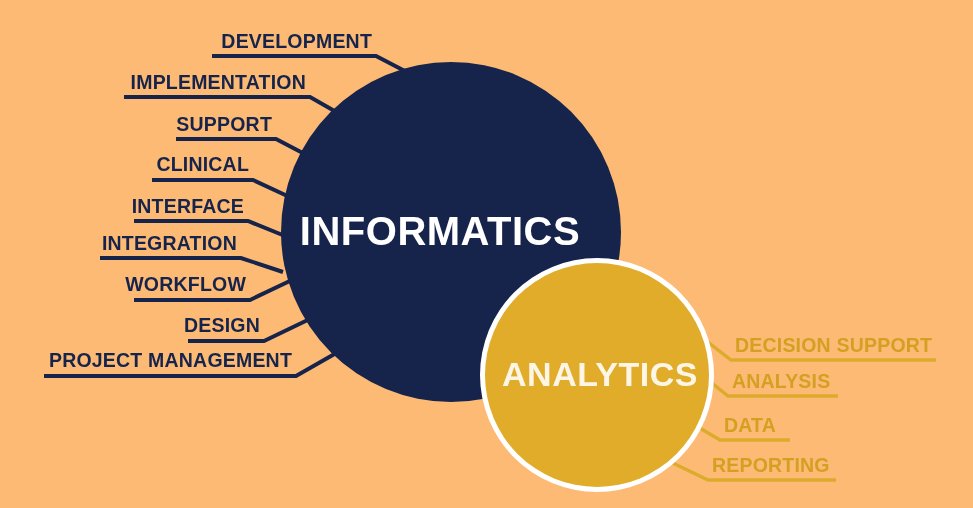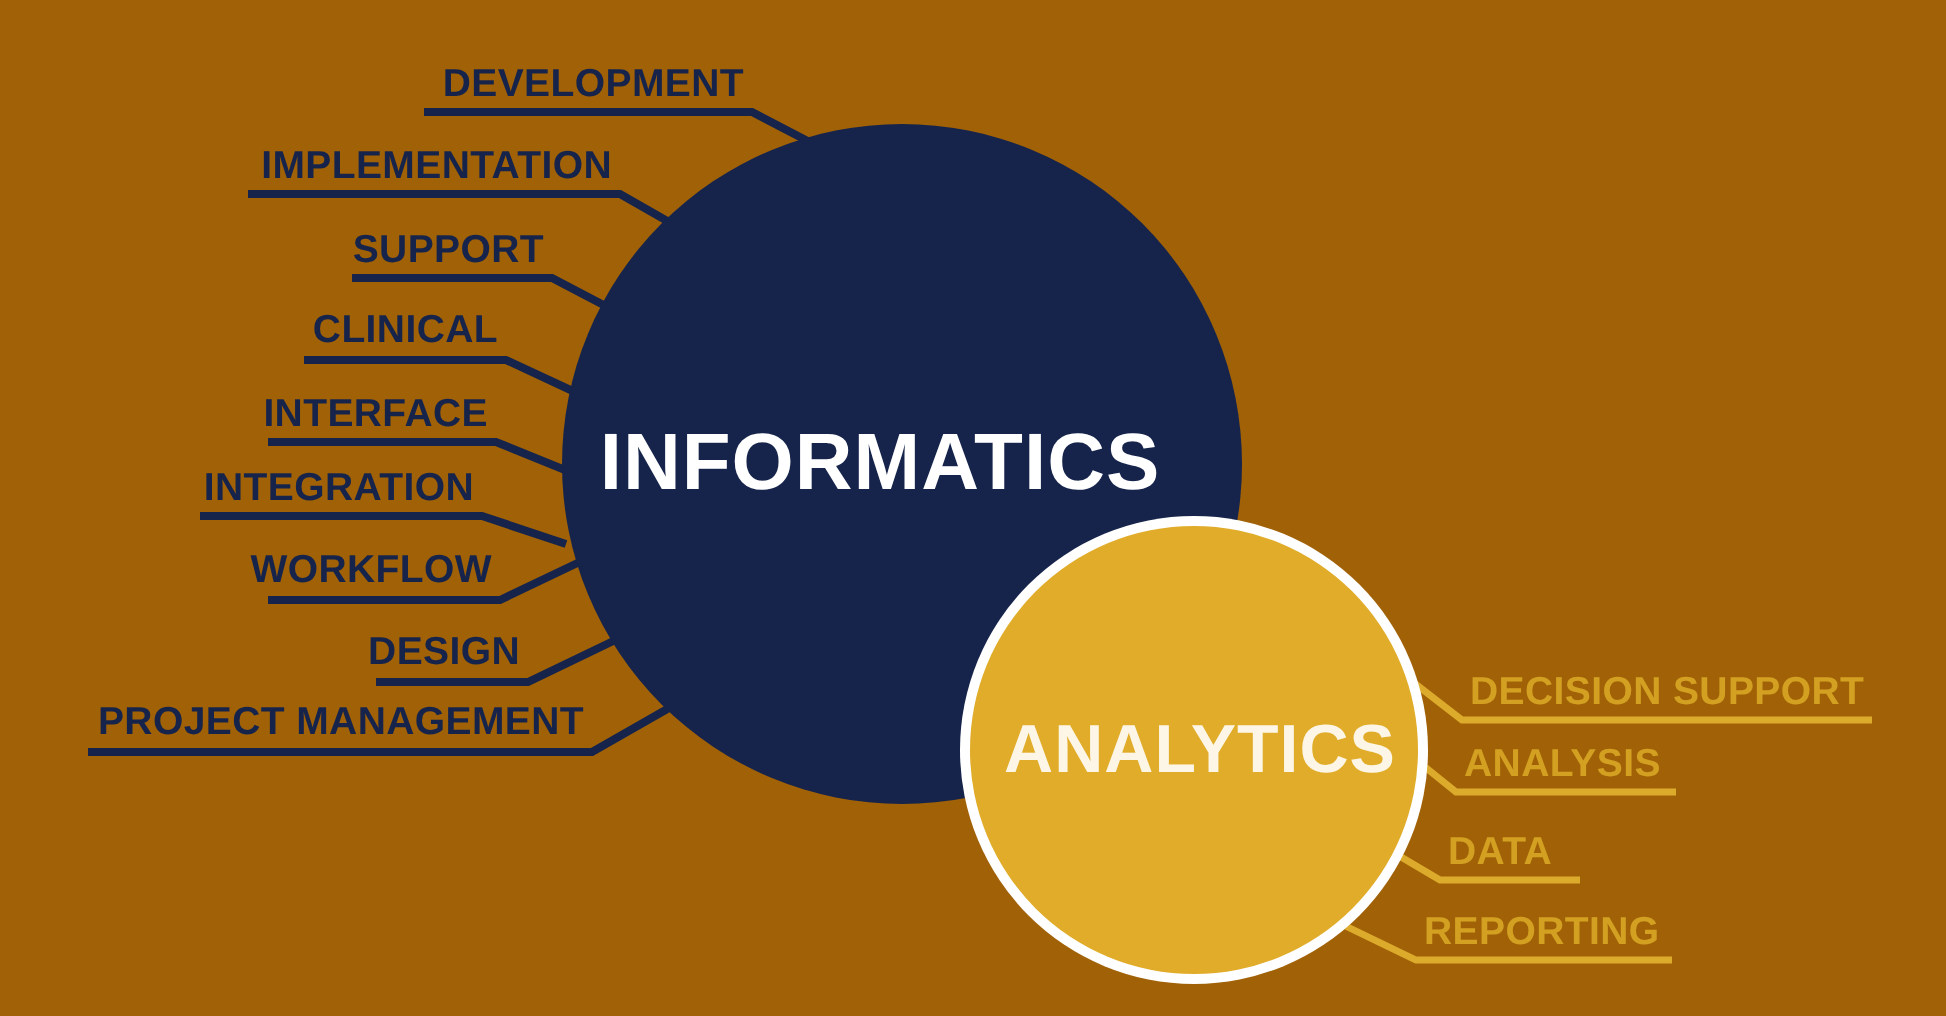--- a/index.html
+++ b/index.html
@@ -4,21 +4,21 @@
 <style>
   html, body {
     margin: 0;
     padding: 0;
     background: #ffffff;
   }
   #canvas {
     position: relative;
     width: 973px;
     height: 508px;
-    background: #a16207;
+    background: #fdba74;
     overflow: hidden;
     font-family: "Liberation Sans", sans-serif;
   }
   #diagram-svg {
     position: absolute;
     inset: 0;
     width: 973px;
     height: 508px;
     display: block;
   }

